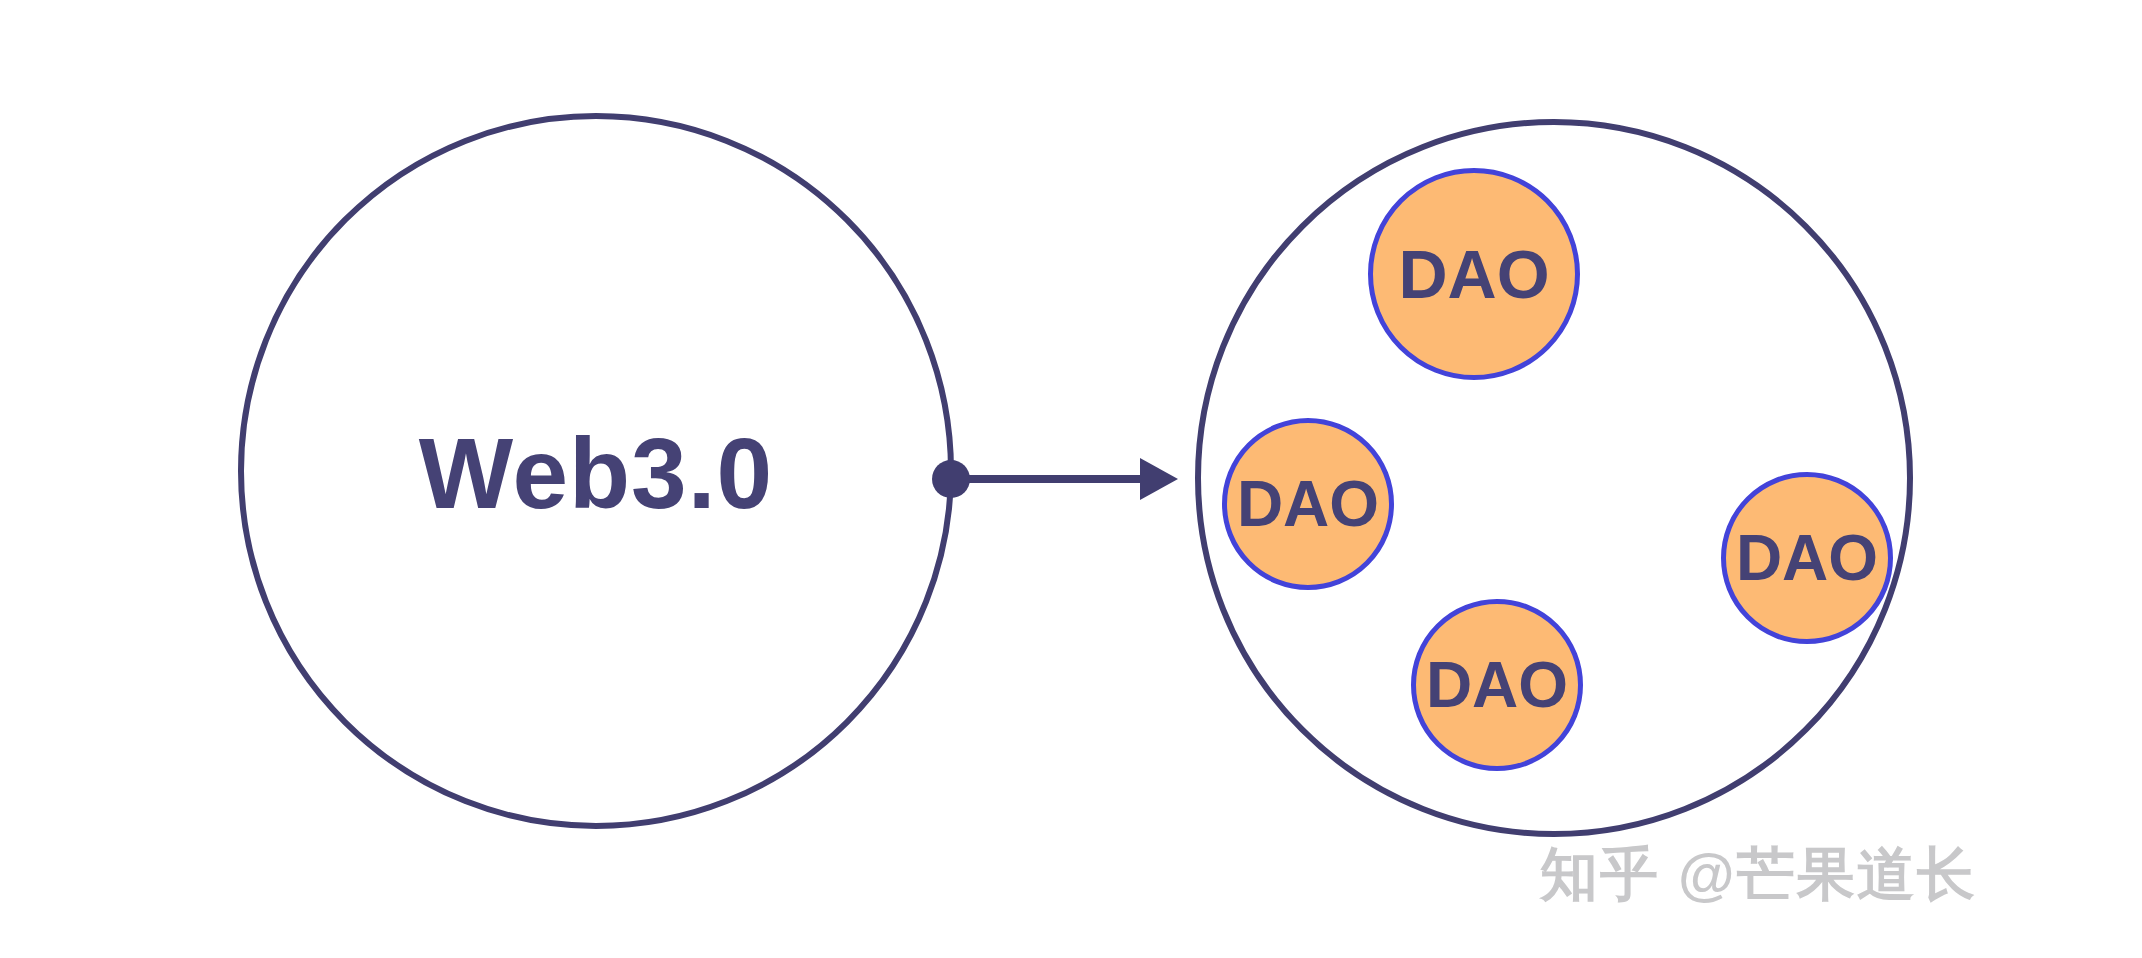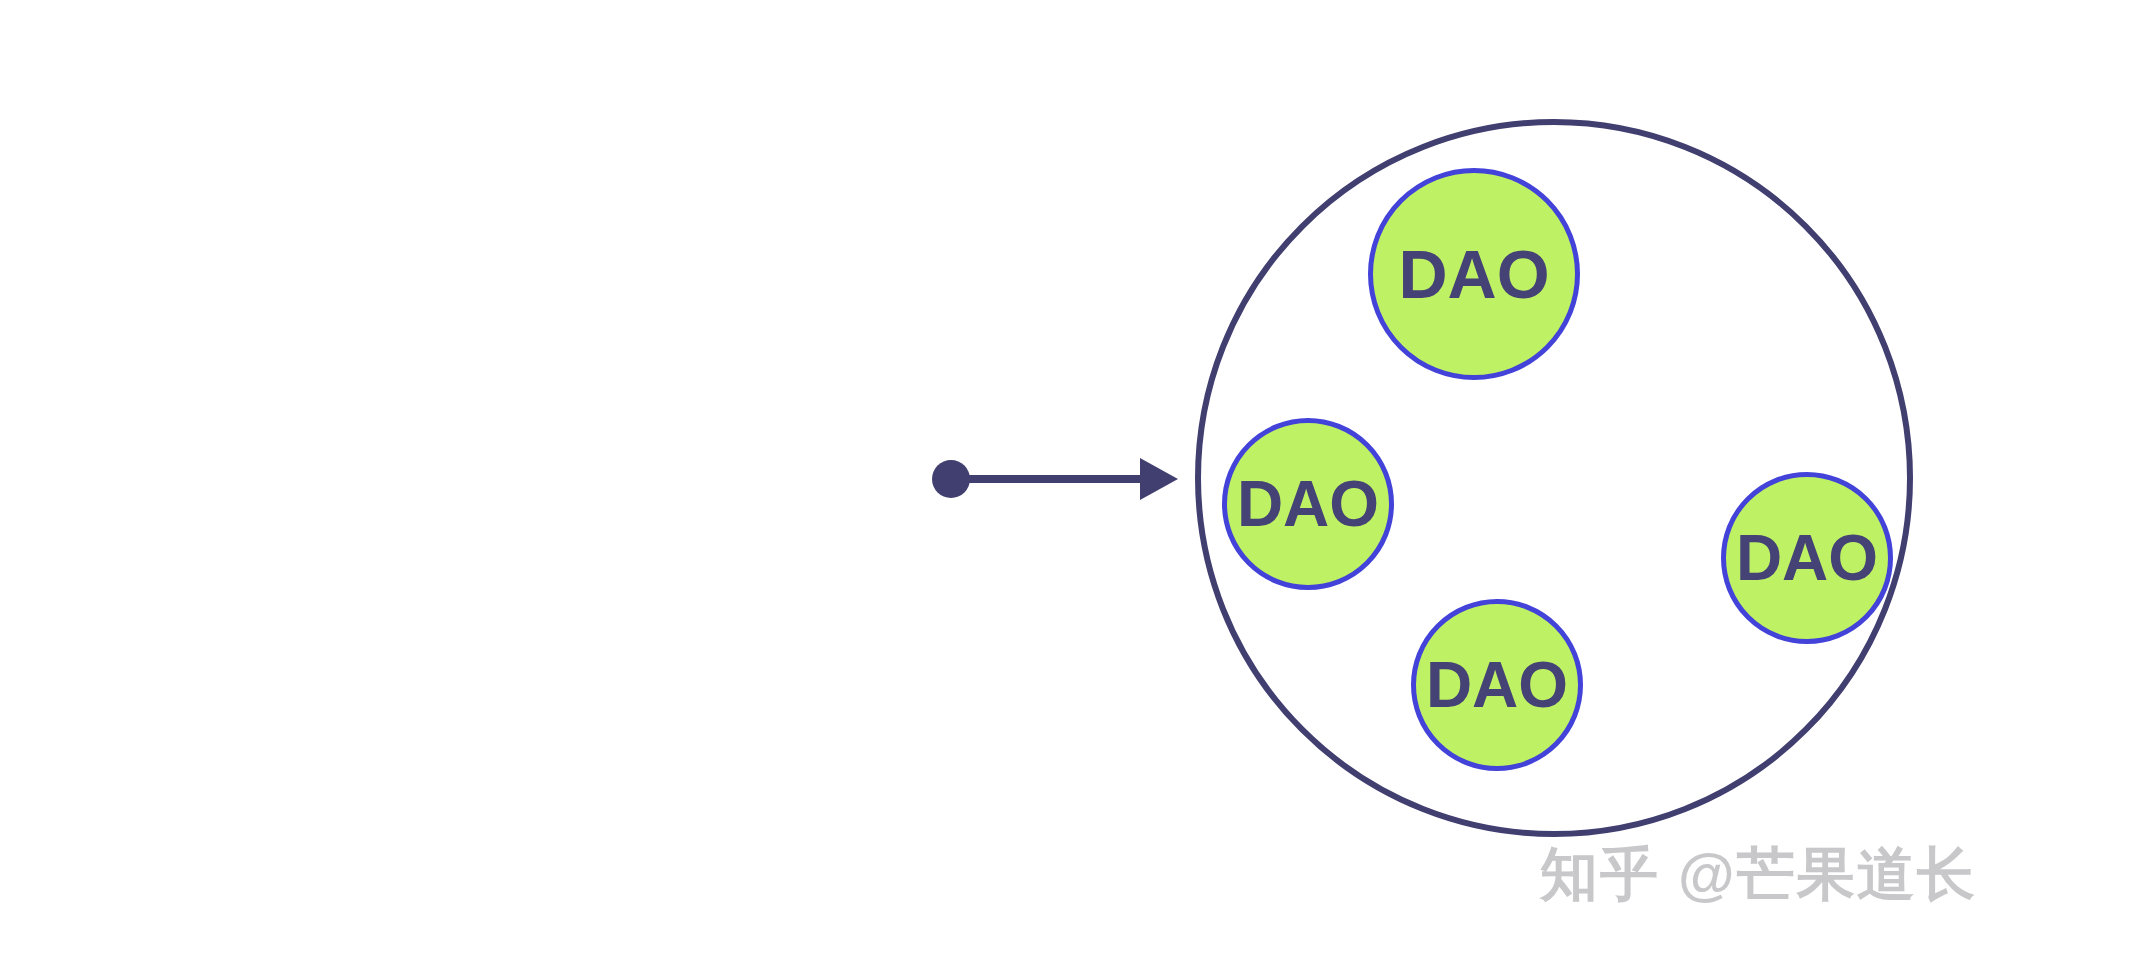--- a/index.html
+++ b/index.html
@@ -74,21 +74,21 @@
     font-size: 108px;
     font-weight: 900;
     white-space: nowrap;
   }
 
   
   .dao-circle {
     position: absolute;
     border: 5px solid #4343D9;
     border-radius: 50%;
-    background: #bef264;
+    background: #fdba74;
     display: flex;
     align-items: center;
     justify-content: center;
     color: #454275;
     font-weight: 600;
   }
   .dao-top    { left: 167px; top:  43px; width: 212px; height: 212px; font-size: 68px; }
   .dao-left   { left:  21px; top: 293px; width: 172px; height: 172px; font-size: 64px; }
   .dao-bottom { left: 210px; top: 474px; width: 172px; height: 172px; font-size: 64px; }
   .dao-right  { left: 520px; top: 347px; width: 172px; height: 172px; font-size: 64px; }
@@ -108,20 +108,23 @@
     text-shadow: 1px 1px 0 #ffffff;
     letter-spacing: 2px;
     white-space: nowrap;
   }
 </style>
 </head>
 <body>
 
 <div class="canvas">
 
+  <div class="circle-web3">
+    <span class="web3-label">Web3.0</span>
+  </div>
 
   <svg class="connector-svg" viewBox="900 430 300 100" aria-hidden="true">
     <circle cx="951" cy="479" r="19" fill="#413E70"></circle>
     <line x1="951" y1="479" x2="1142" y2="479" stroke="#413E70" stroke-width="8"></line>
     <polygon points="1140,458 1178,479 1140,500" fill="#413E70"></polygon>
   </svg>
 
   <div class="circle-metaverse">
 
 

